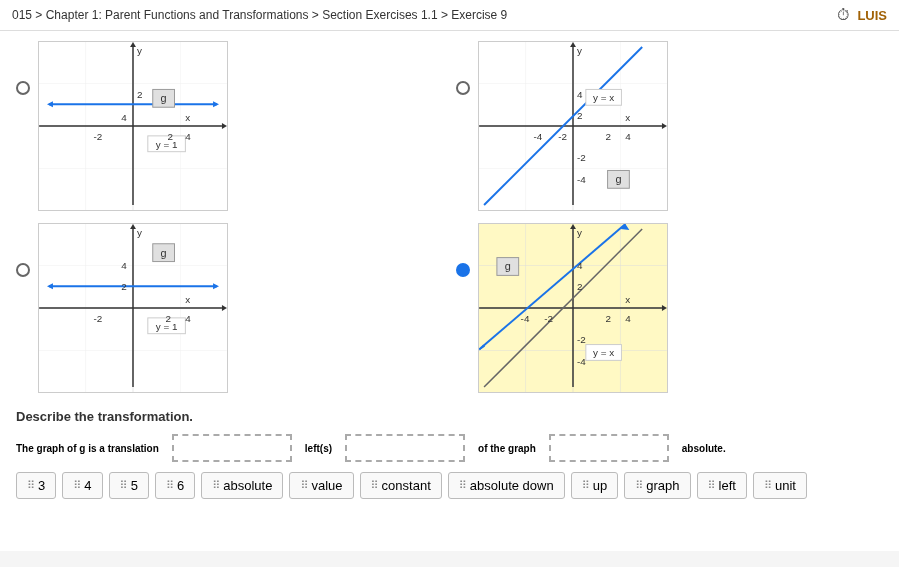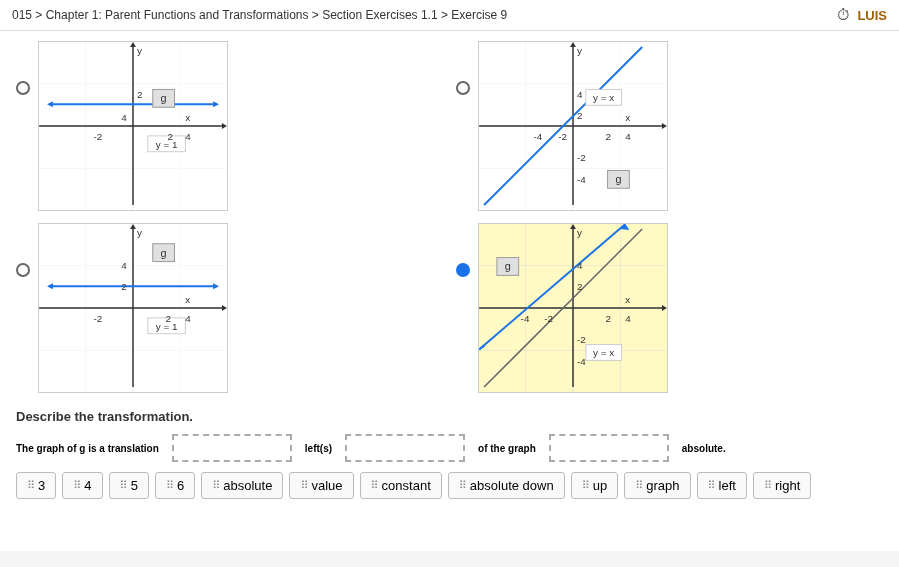--- a/index.html
+++ b/index.html
@@ -360,17 +360,17 @@
       <div class="chip">
         <span class="chip-dots">⠿</span>
         <span>graph</span>
       </div>
       <div class="chip">
         <span class="chip-dots">⠿</span>
         <span>left</span>
       </div>
       <div class="chip">
         <span class="chip-dots">⠿</span>
-        <span>right</span>
+        <span>unit</span>
       </div>
     </div>
 
 </div>
 
 </body></html>

